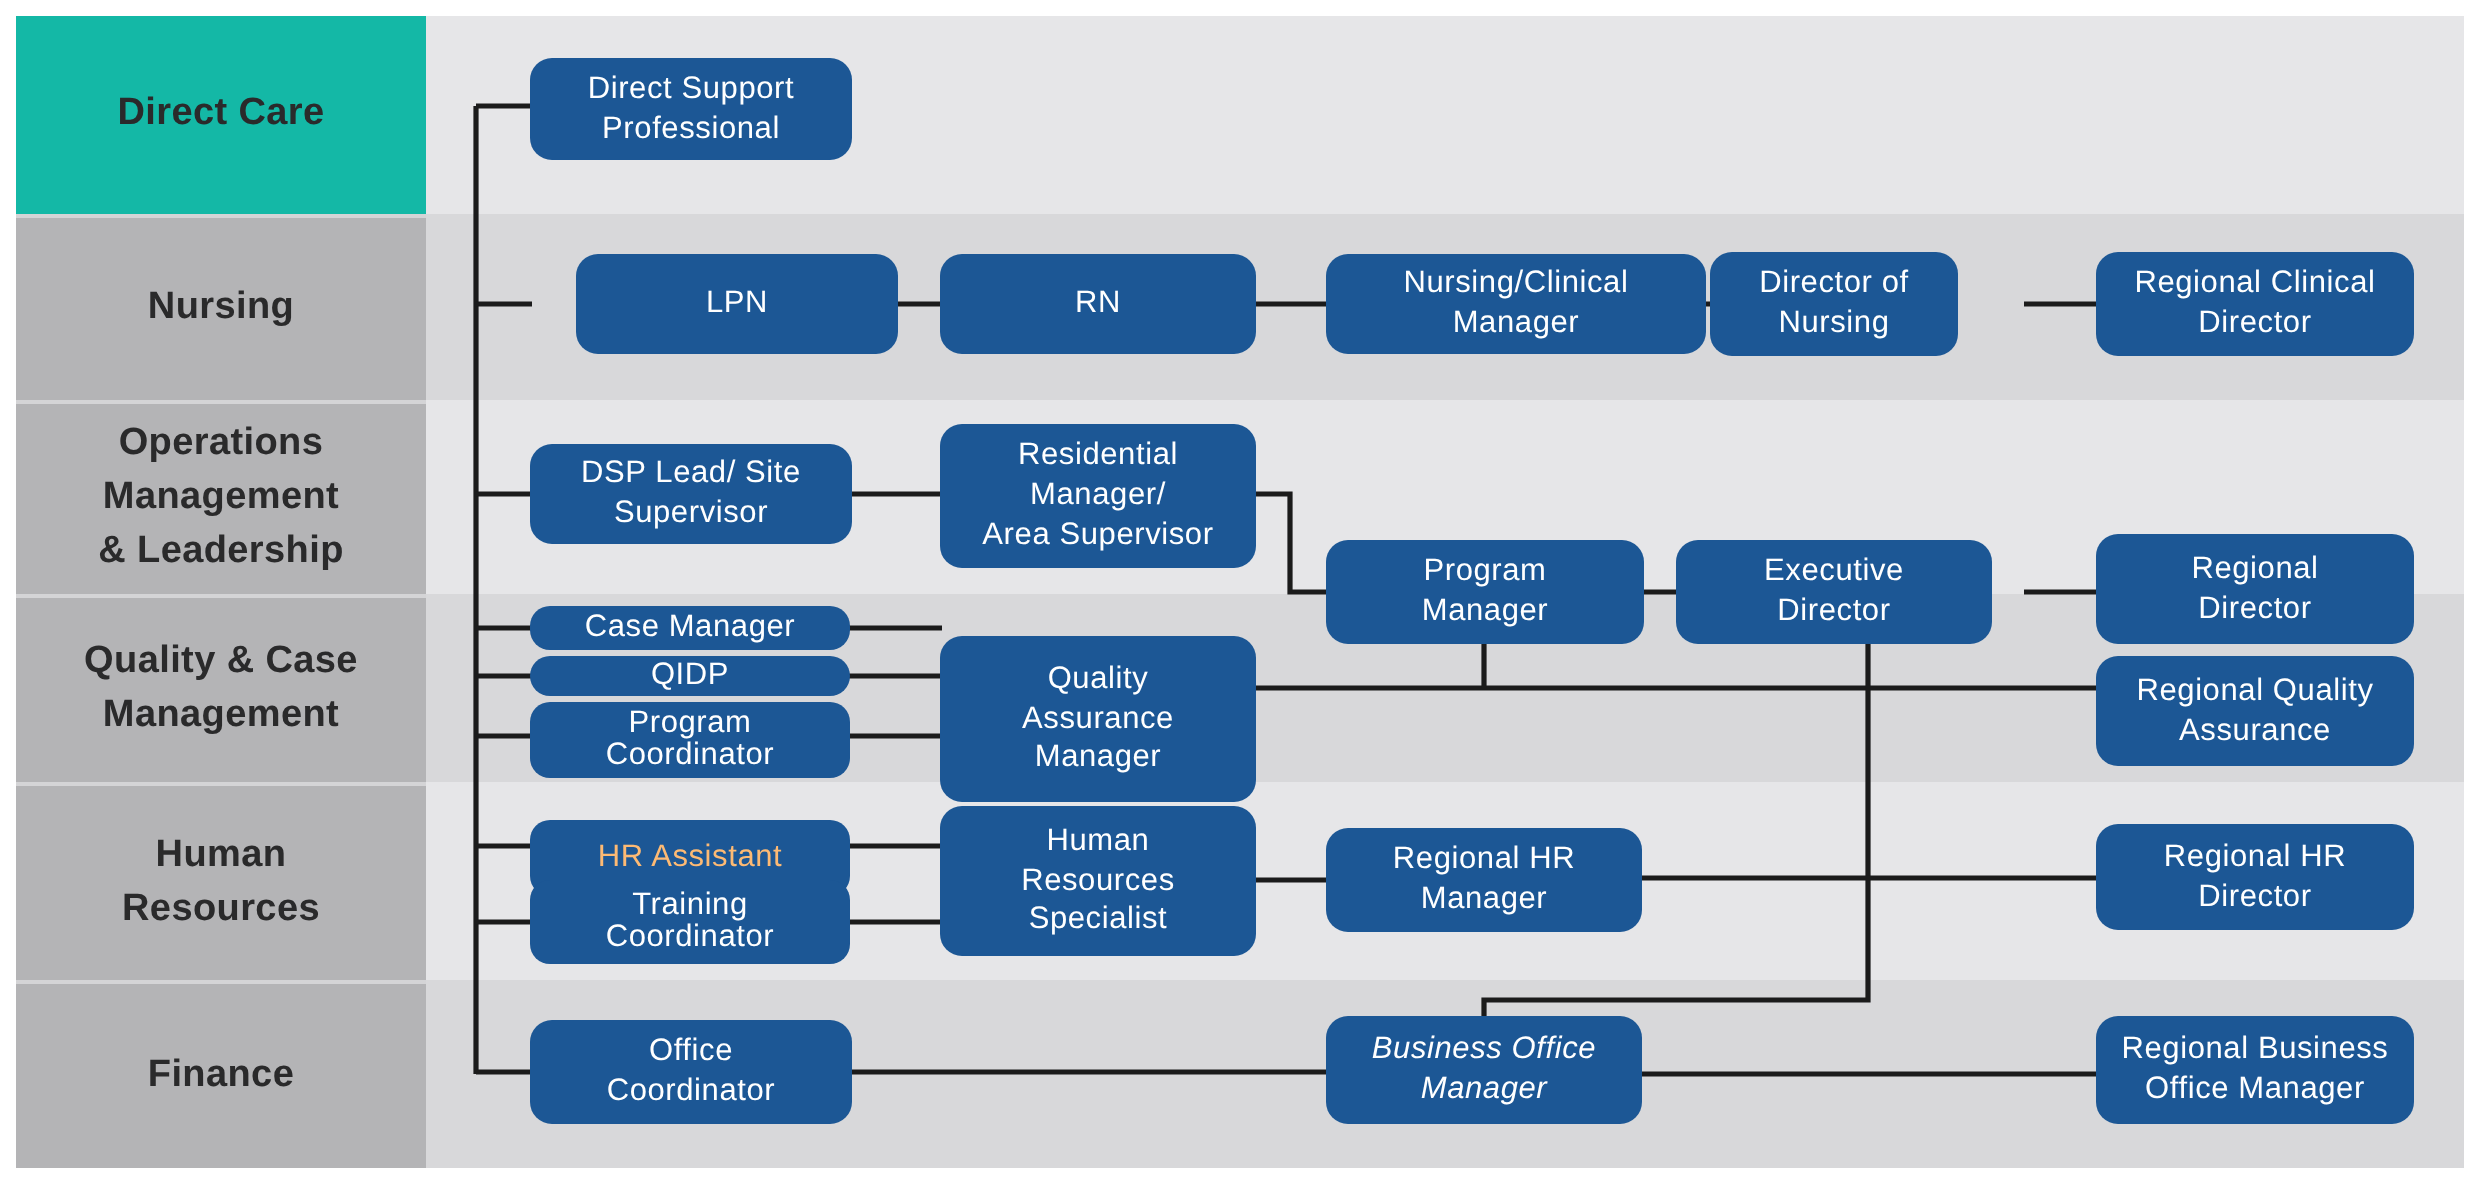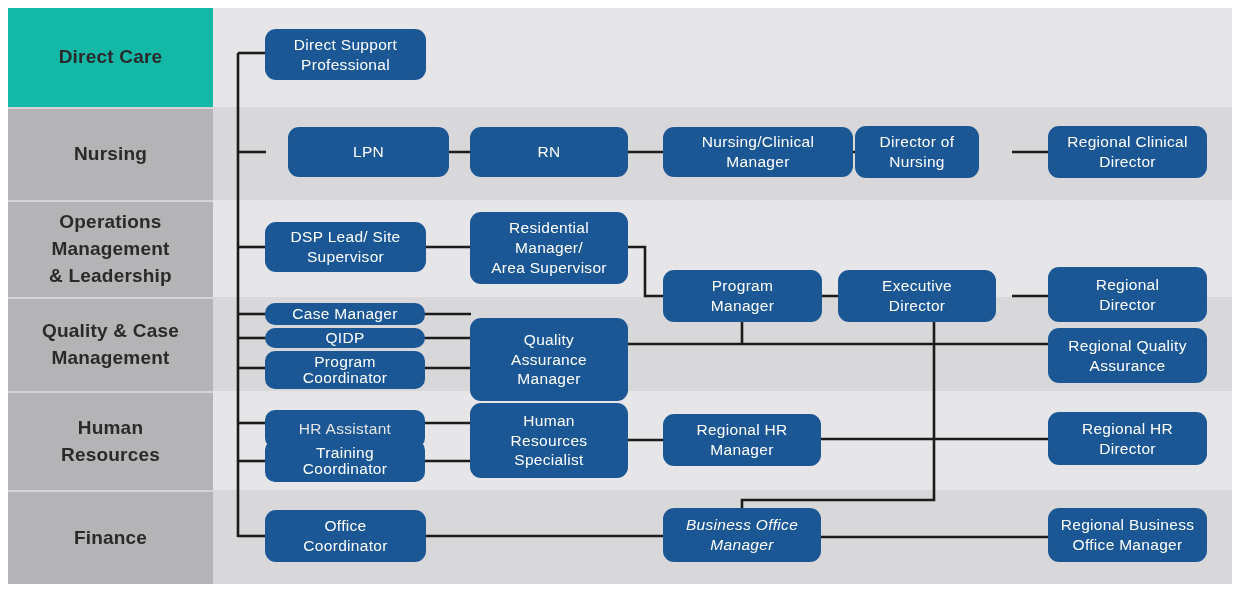--- a/index.html
+++ b/index.html
@@ -124,21 +124,21 @@
 Director</div>
       <div class="node" style="left: 1048px; top: 328px; width: 159px; height: 55px; background: rgb(28, 87, 149); color: rgb(255, 255, 255);">Regional Quality
 Assurance</div>
       <div class="node small" style="left: 265px; top: 303px; width: 160px; height: 22px; background: rgb(28, 87, 149); color: rgb(255, 255, 255);">Case Manager</div>
       <div class="node small" style="left: 265px; top: 328px; width: 160px; height: 20px; background: rgb(28, 87, 149); color: rgb(255, 255, 255);">QIDP</div>
       <div class="node small" style="left: 265px; top: 351px; width: 160px; height: 38px; background: rgb(28, 87, 149); color: rgb(255, 255, 255);">Program
 Coordinator</div>
       <div class="node" style="left: 470px; top: 302px; width: 158px; height: 83px; background: rgb(28, 87, 149); color: rgb(255, 255, 255); margin-top: 16px;">Quality
 Assurance
 Manager</div>
-      <div class="node small" style="left: 265px; top: 410px; width: 160px; height: 38px; background: rgb(28, 87, 149); color: #e5e5e5;">HR Assistant</div>
+      <div class="node small" style="left: 265px; top: 410px; width: 160px; height: 38px; background: rgb(28, 87, 149); color: #fdba74;">HR Assistant</div>
       <div class="node small" style="left: 265px; top: 440px; width: 160px; height: 42px; background: rgb(28, 87, 149); color: rgb(255, 255, 255);">Training
 Coordinator</div>
       <div class="node" style="left: 470px; top: 403px; width: 158px; height: 75px; background: rgb(28, 87, 149); color: rgb(255, 255, 255);">Human
 Resources
 Specialist</div>
       <div class="node" style="left: 663px; top: 414px; width: 158px; height: 52px; background: rgb(28, 87, 149); color: rgb(255, 255, 255);">Regional HR
 Manager</div>
       <div class="node" style="left: 1048px; top: 412px; width: 159px; height: 53px; background: rgb(28, 87, 149); color: rgb(255, 255, 255);">Regional HR
 Director</div>
       <div class="node" style="left: 265px; top: 510px; width: 161px; height: 52px; background: rgb(28, 87, 149); color: rgb(255, 255, 255);">Office

